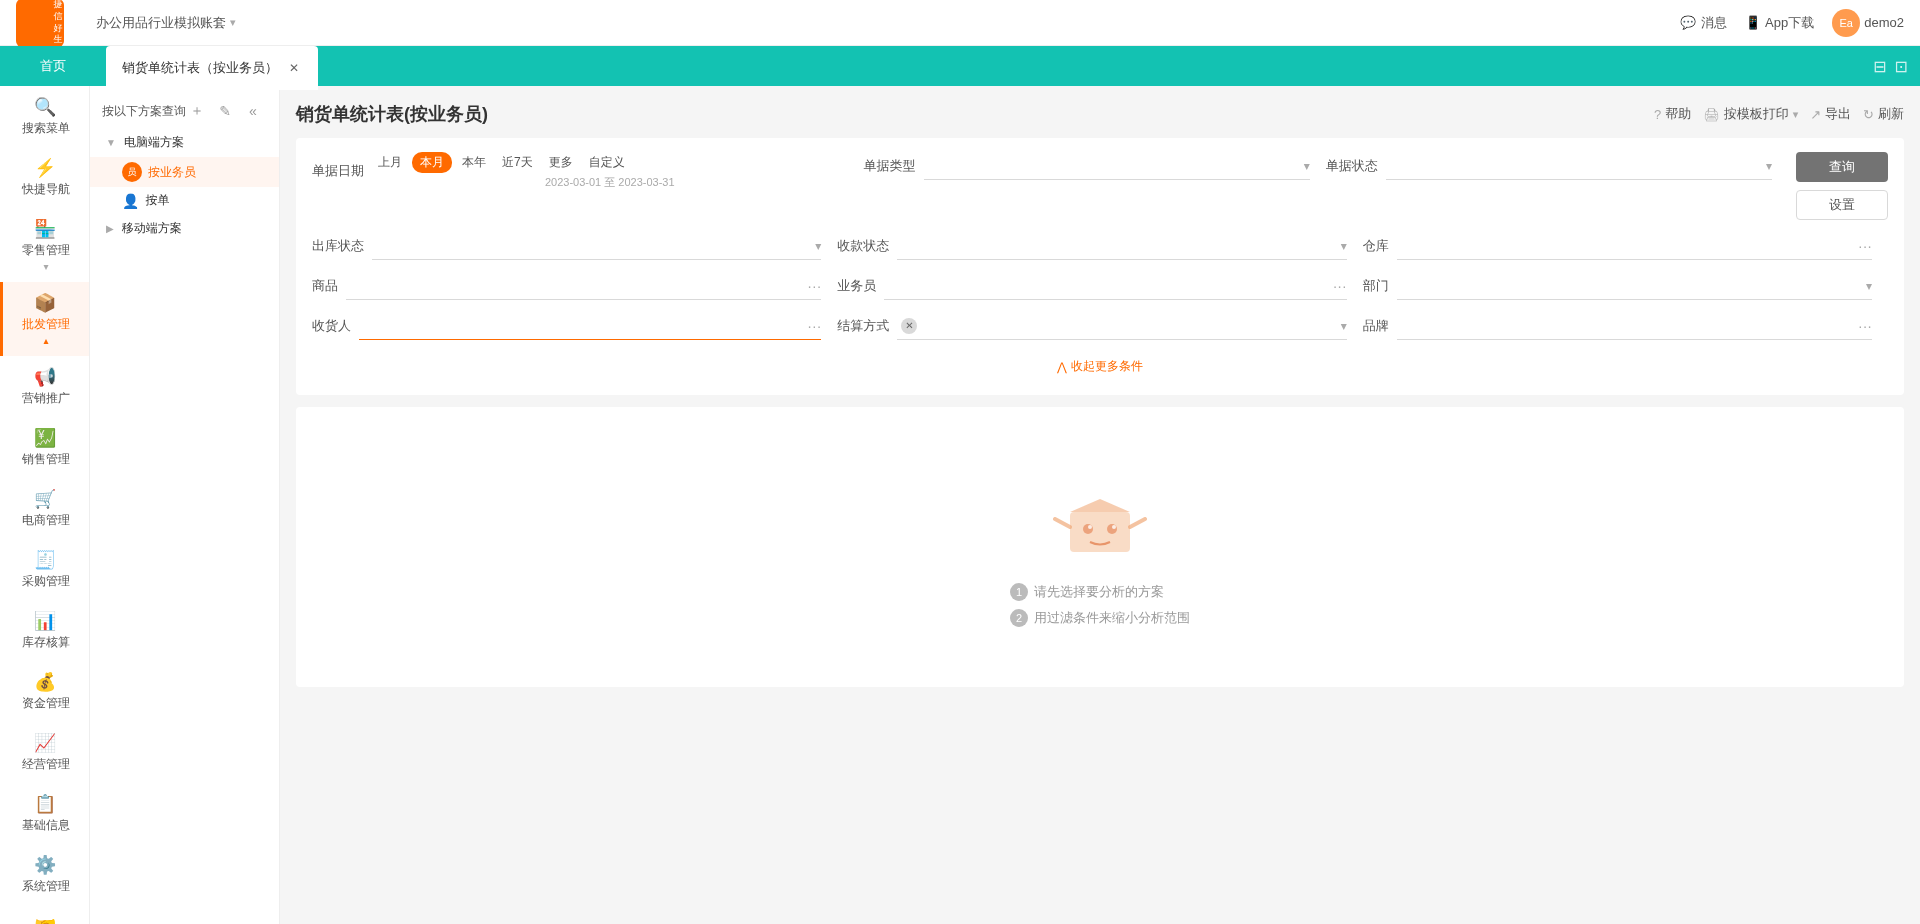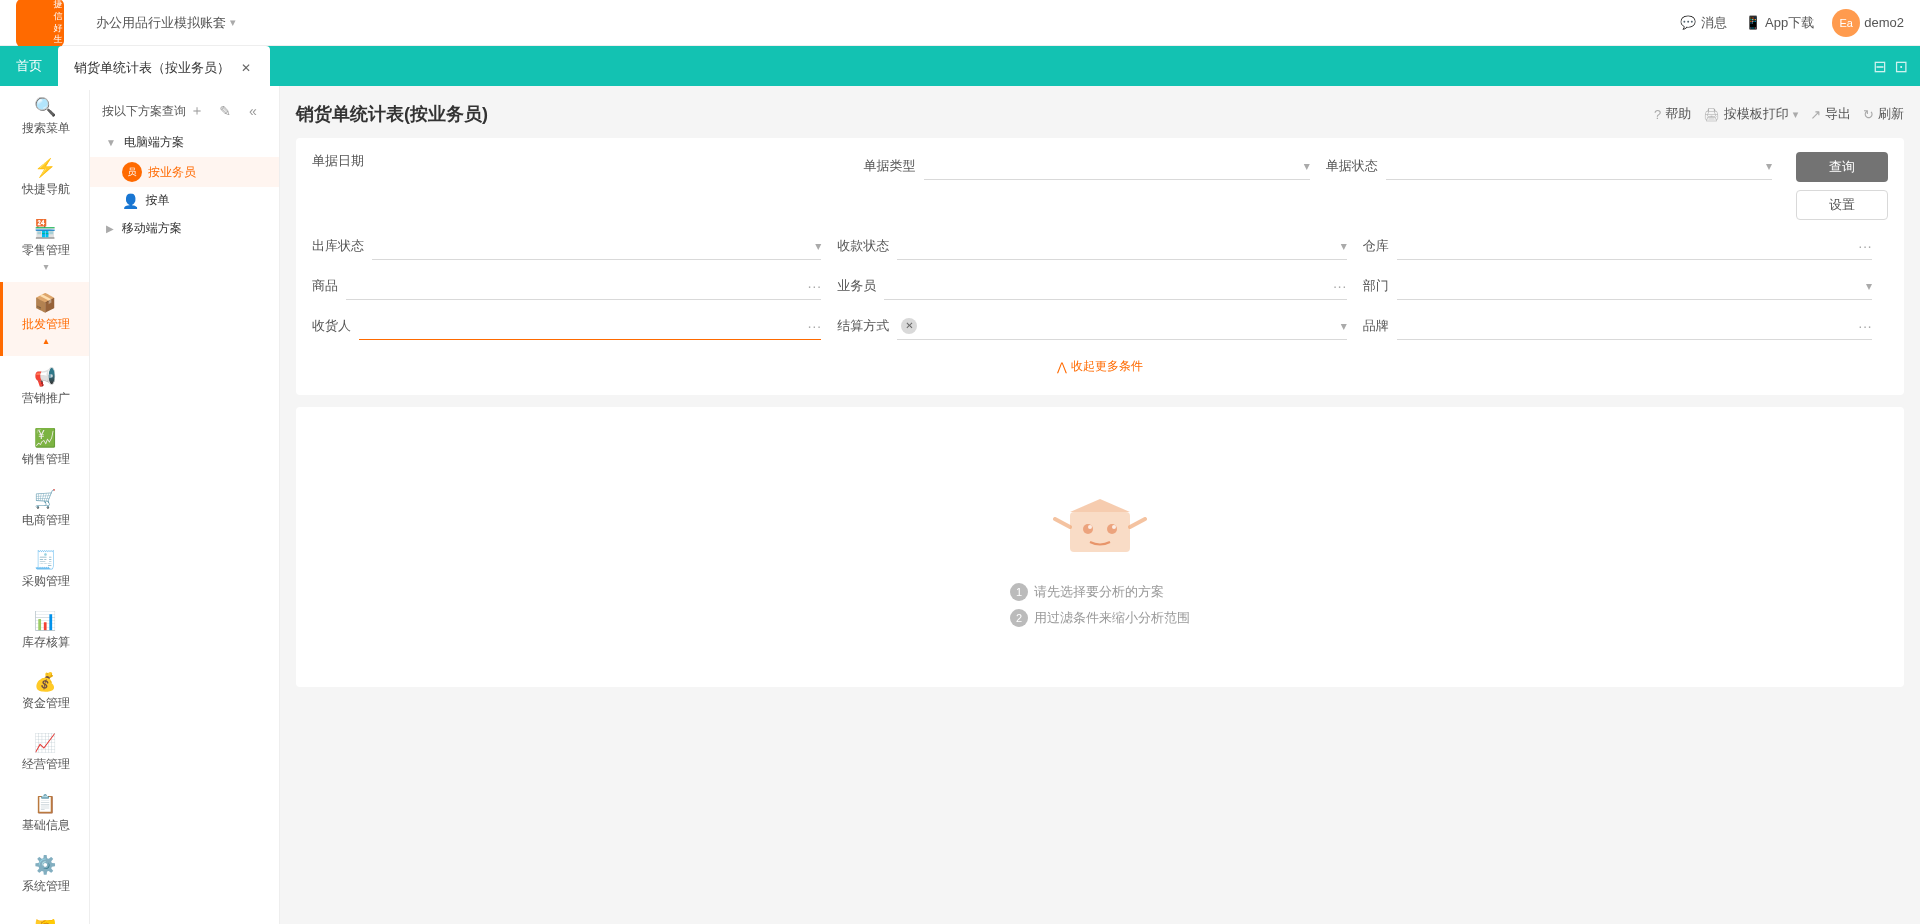--- a/index.html
+++ b/index.html
@@ -9,21 +9,21 @@
     .top-header { background: #fff; height: 46px; display: flex; align-items: center; justify-content: space-between; padding: 0 16px; border-bottom: 1px solid #eee; flex-shrink: 0; }
     .top-header-left { display: flex; align-items: center; gap: 8px; }
     .logo-box { width: 48px; height: 48px; background: #ff6a00; border-radius: 6px; display: flex; align-items: center; justify-content: center; color: #fff; font-size: 10px; text-align: center; line-height: 1.2; flex-shrink: 0; padding-left: 36px; }
     .workspace-selector { display: flex; align-items: center; gap: 4px; color: #555; cursor: pointer; font-size: 13px; margin-left: 24px; }
     .top-header-right { display: flex; align-items: center; gap: 18px; color: #555; font-size: 13px; }
     .top-right-item { display: flex; align-items: center; gap: 4px; cursor: pointer; }
     .avatar { width: 28px; height: 28px; border-radius: 50%; background: #ff9b4e; display: flex; align-items: center; justify-content: center; color: #fff; font-size: 11px; overflow: hidden; }
 
     
     .tab-bar { background: #13c2b2; height: 40px; display: flex; align-items: center; padding: 0 0; flex-shrink: 0; }
-    .tab-item { height: 44px; display: flex; align-items: center; padding: 0 16px; font-size: 13px; color: #fff; cursor: pointer; position: relative; }
+    .tab-item { height: 44px; display: flex; align-items: center; padding: 0 16px; font-size: 13px; color: #fff; cursor: pointer; position: relative; margin-left: 24px; }
     .tab-item.home { background: transparent; }
     .tab-item.active { background: #fff; color: #333; border-radius: 4px 4px 0 0; margin-top: 4px; }
     .tab-close { margin-left: 8px; width: 16px; height: 16px; display: flex; align-items: center; justify-content: center; border-radius: 50%; cursor: pointer; font-size: 12px; color: #666; }
     .tab-bar-actions { margin-left: auto; display: flex; align-items: center; gap: 8px; padding-right: 12px; }
     .tab-bar-btn { color: #fff; cursor: pointer; font-size: 16px; opacity: 0.8; }
 
     
     .main-layout { display: flex; flex: 1; overflow: hidden; }
 
     
@@ -257,20 +257,31 @@
           </div>
         </div>
       </div>
 
       <div class="filter-card">
 
         <div class="filter-row" style="align-items:flex-start;">
 
           <div class="filter-item" style="flex:1.2;">
             <span class="filter-label">单据日期</span>
+            <div style="display:flex;flex-direction:column;flex:1;">
+              <div class="date-tabs">
+                <span class="date-tab">上月</span>
+                <span class="date-tab active">本月</span>
+                <span class="date-tab">本年</span>
+                <span class="date-tab">近7天</span>
+                <span class="date-tab">更多</span>
+                <span class="date-tab">自定义</span>
+              </div>
+              <div style="font-size:11px;color:#aaa;margin-top:2px;">2023-03-01 至 2023-03-31</div>
+            </div>
           </div>
 
           <div class="filter-item" style="flex:1;">
             <span class="filter-label">单据类型</span>
             <div class="filter-control" style="flex:1;">
               <span class="filter-select-arrow" style="margin-left:auto;">▾</span>
             </div>
           </div>
 
           <div class="filter-item" style="flex:1;">

